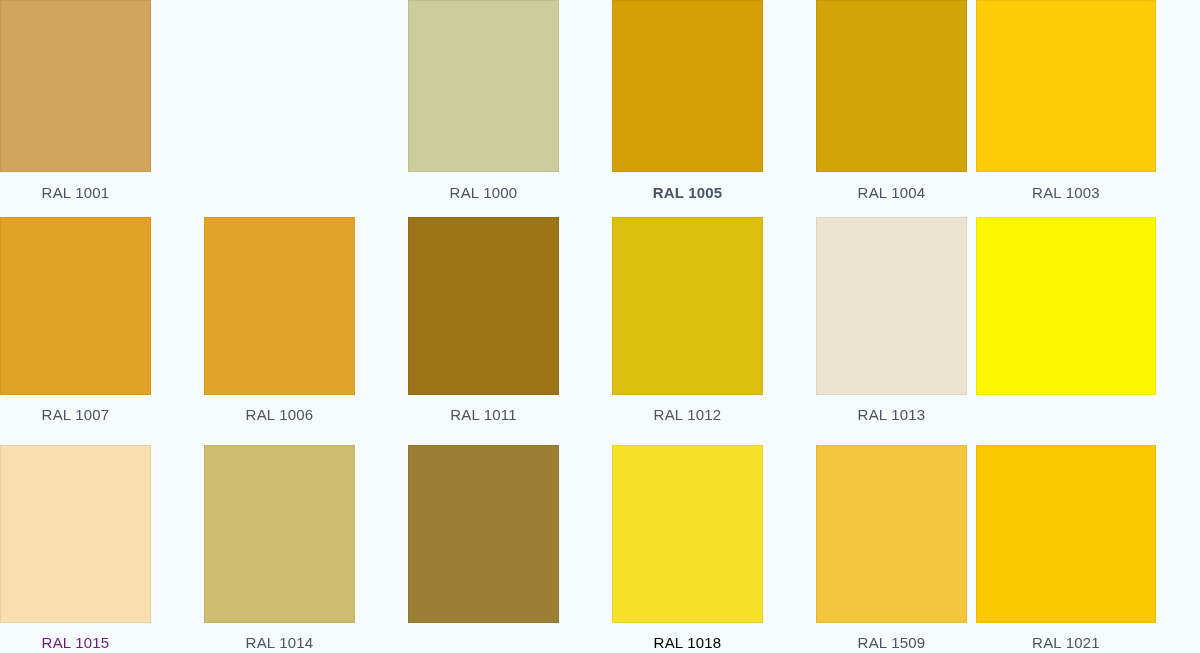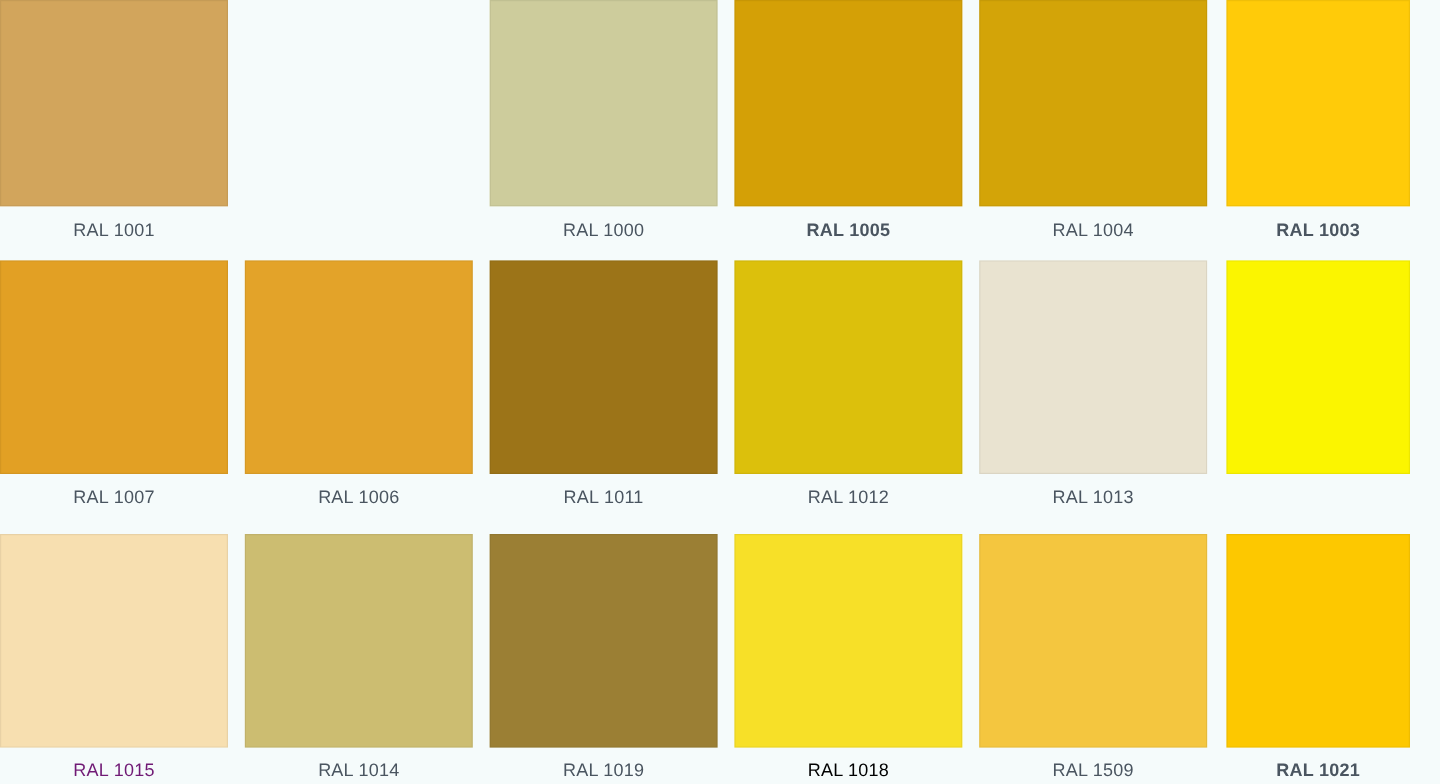--- a/index.html
+++ b/index.html
@@ -30,28 +30,28 @@
     width: 1200px;
     display: block;
   }
   #row-0 { top: 0px;   height: 208px; }
   #row-1 { top: 217px; height: 213px; }
   #row-2 { top: 445px; height: 208px; }
 
   .swatch-cell {
     position: absolute;
     top: 0;
-    width: 190px;
+    width: 151px;
   }
   .swatch-cell.c0 { left: 0px;    }
   .swatch-cell.c1 { left: 204px;  }
   .swatch-cell.c2 { left: 408px;  }
   .swatch-cell.c3 { left: 612px;  }
   .swatch-cell.c4 { left: 816px;  }
-  .swatch-cell.c5 { left: 1022px; width: 153px; font-weight: bold; }
+  .swatch-cell.c5 { left: 976px; width: 180px; }
 
   .swatch-chip {
     width: 100%;
     height: 172px;
     display: block;
     box-shadow: 0 0 0 1px rgba(0,0,0,0.06) inset;
   }
   #row-1 .swatch-chip { height: 178px; }
   #row-2 .swatch-chip { height: 178px; }
 
@@ -127,21 +127,20 @@
     <div class="swatch-cell c0">
       <span class="swatch-chip" style="background-color: rgb(247, 223, 176);"></span>
       <span class="swatch-label" style="color: #701a75;">RAL 1015</span>
     </div>
     <div class="swatch-cell c1">
       <span class="swatch-chip" style="background-color: rgb(204, 189, 113);"></span>
       <span class="swatch-label" style="color: rgb(74, 85, 96);">RAL 1014</span>
     </div>
     <div class="swatch-cell c2">
       <span class="swatch-chip" style="background-color: rgb(155, 127, 52);"></span>
-      <span class="swatch-label" style="color: rgb(74, 85, 96);">RAL 1019</span>
     </div>
     <div class="swatch-cell c3">
       <span class="swatch-chip" style="background-color: rgb(247, 224, 40);"></span>
       <span class="swatch-label" style="color: #000000;">RAL 1018</span>
     </div>
     <div class="swatch-cell c4">
       <span class="swatch-chip" style="background-color: rgb(244, 198, 63);"></span>
       <span class="swatch-label" style="color: rgb(74, 85, 96);">RAL 1509</span>
     </div>
     <div class="swatch-cell c5">

